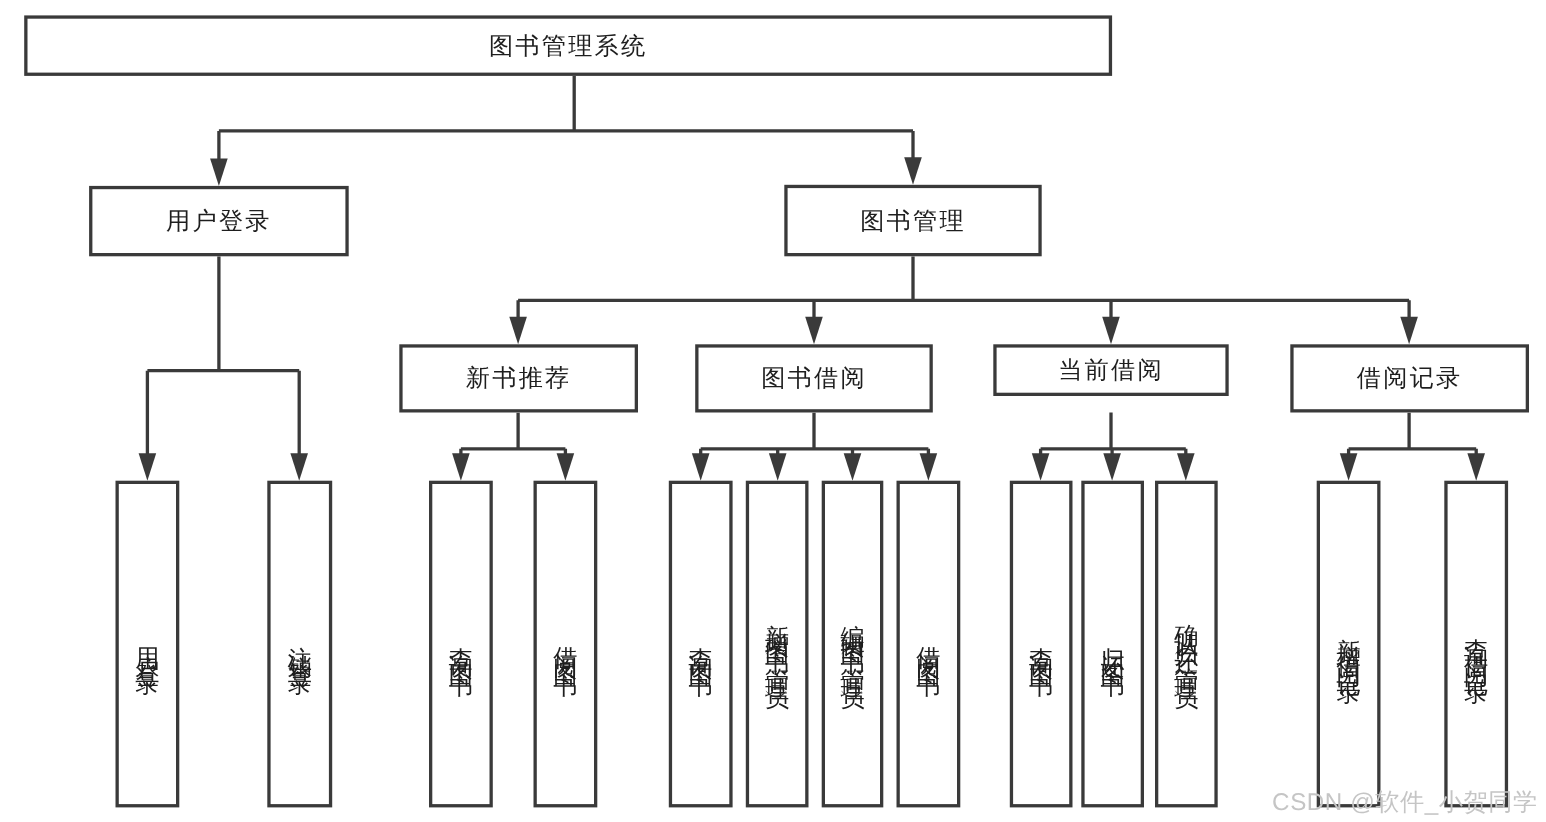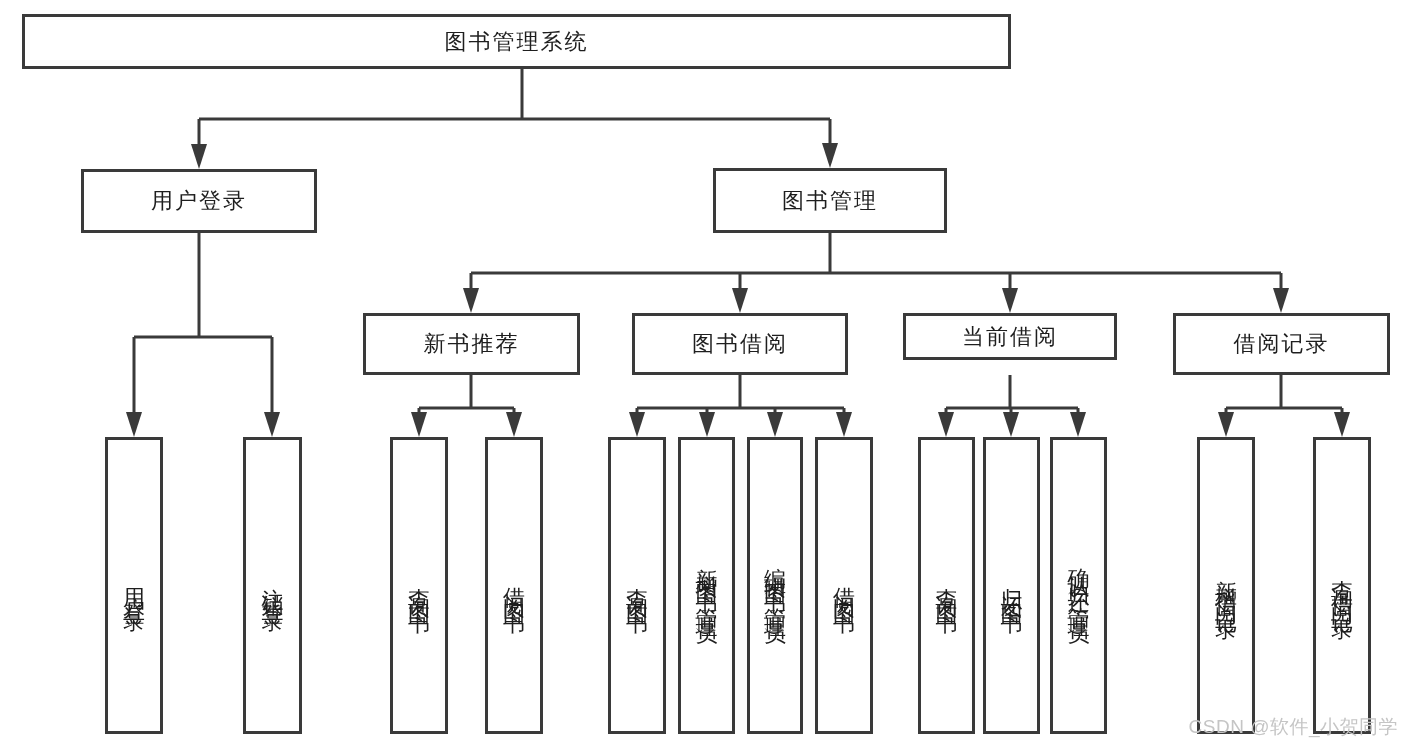--- a/index.html
+++ b/index.html
@@ -32,21 +32,21 @@
     white-space:nowrap;line-height:1;
   }
   .v-label{
     writing-mode:vertical-rl;
     text-orientation:mixed;
     font-size:22px;letter-spacing:8px;color:var(--text);
     line-height:1;white-space:nowrap;
   }
   .watermark{
     position:absolute;right:7px;top:714px;z-index:3;
-    font-size:19px;color:var(--wm);letter-spacing:0.5px;
+    font-size:22px;color:var(--wm);letter-spacing:0.5px;
     white-space:nowrap;
   }
 </style>
 </head>
 <body>
 
 <div class="canvas">
 
   <svg class="connectors" width="1405" height="747" viewBox="0 0 1405 747">
     <path d="

